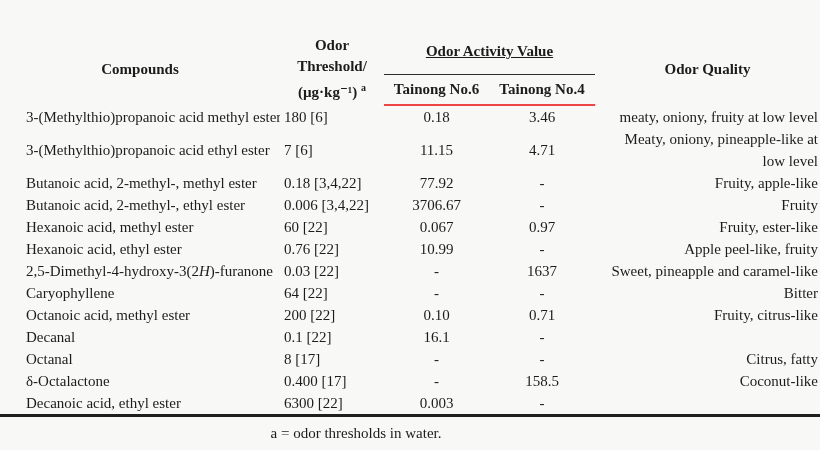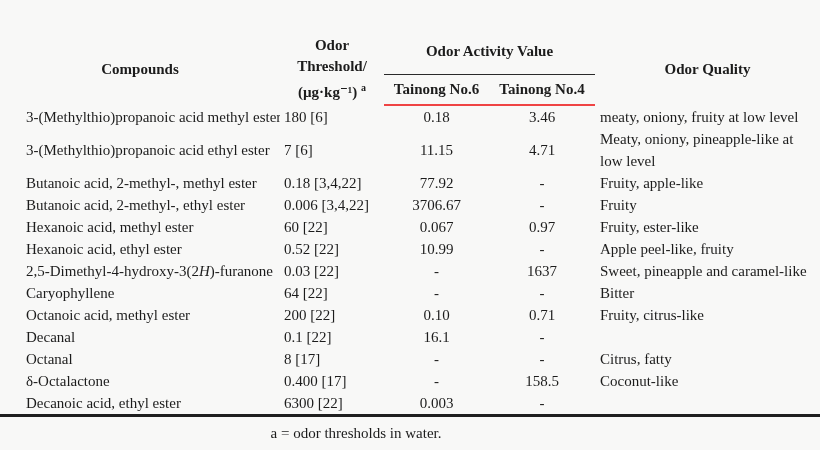--- a/index.html
+++ b/index.html
@@ -42,20 +42,21 @@
     vertical-align: middle;
     text-align: center;
   }
   thead tr.header-row-bottom th {
     border-bottom: 2px solid #ef4444;
   }
   th.oav-group {
     border-bottom: 1.5px solid #2a2a2a;
     padding-bottom: 12px;
     vertical-align: bottom;
+    text-decoration: underline;
   }
   th.compounds-h, th.quality-h, th.threshold-h {
     vertical-align: middle;
   }
   th.threshold-h .h-line { display: block; line-height: 21px; }
   sup { font-size: 10px; }
 
   tbody td {
     padding: 0;
     line-height: 22px;
@@ -72,22 +73,22 @@
     padding-left: 4px;
     text-align: left;
     white-space: nowrap;
   }
   td.c-num {
     text-align: center;
     white-space: nowrap;
   }
   td.c-quality {
     padding-left: 5px;
-    padding-right: 12px;
-    text-align: left;
+    padding-right: 2px;
+    text-align: right;
   }
   .footnote {
     position: absolute;
     top: 423px;
     left: 0;
     width: 712px;
     text-align: center;
     font-size: 15px;
     line-height: 20px;
     color: #1c1c1c;
@@ -153,21 +154,21 @@
       </tr>
       <tr>
         <td class="c-compound">Hexanoic acid, methyl ester</td>
         <td class="c-threshold">60 [22]</td>
         <td class="c-num">0.067</td>
         <td class="c-num">0.97</td>
         <td class="c-quality">Fruity, ester-like</td>
       </tr>
       <tr>
         <td class="c-compound">Hexanoic acid, ethyl ester</td>
-        <td class="c-threshold">0.52 [22]</td>
+        <td class="c-threshold">0.76 [22]</td>
         <td class="c-num">10.99</td>
         <td class="c-num">-</td>
         <td class="c-quality">Apple peel-like, fruity</td>
       </tr>
       <tr>
         <td class="c-compound"><span>2,5-Dimethyl-4-hydroxy-3(2</span><i>H</i><span>)-furanone</span></td>
         <td class="c-threshold">0.03 [22]</td>
         <td class="c-num">-</td>
         <td class="c-num">1637</td>
         <td class="c-quality">Sweet, pineapple and caramel-like</td>

